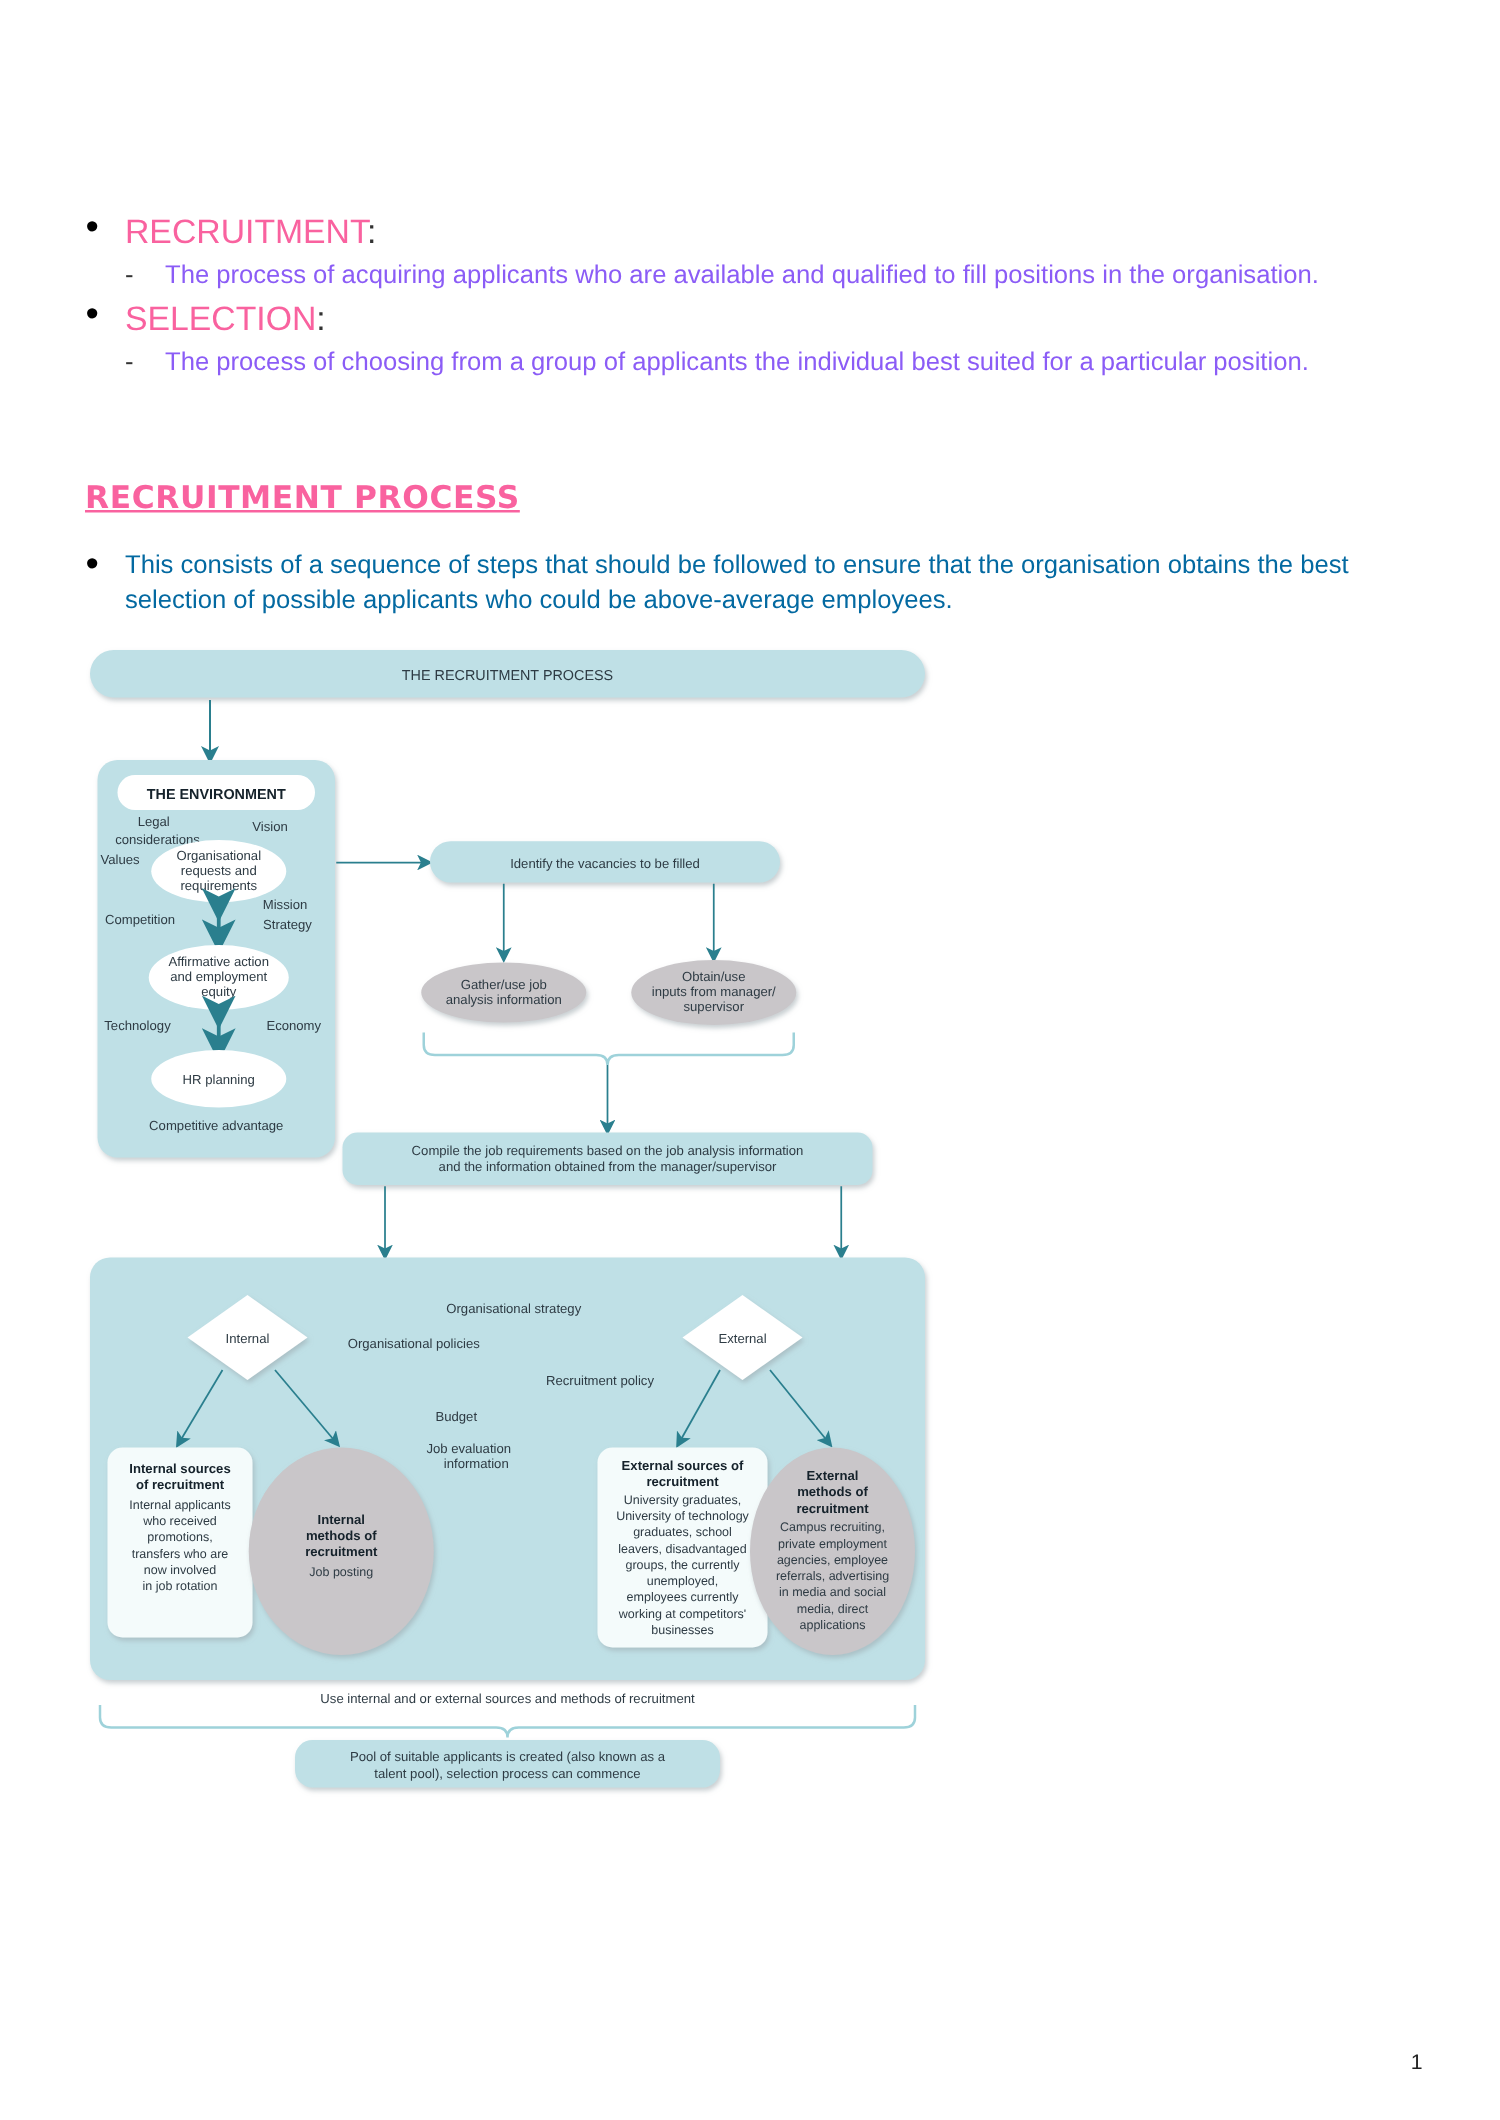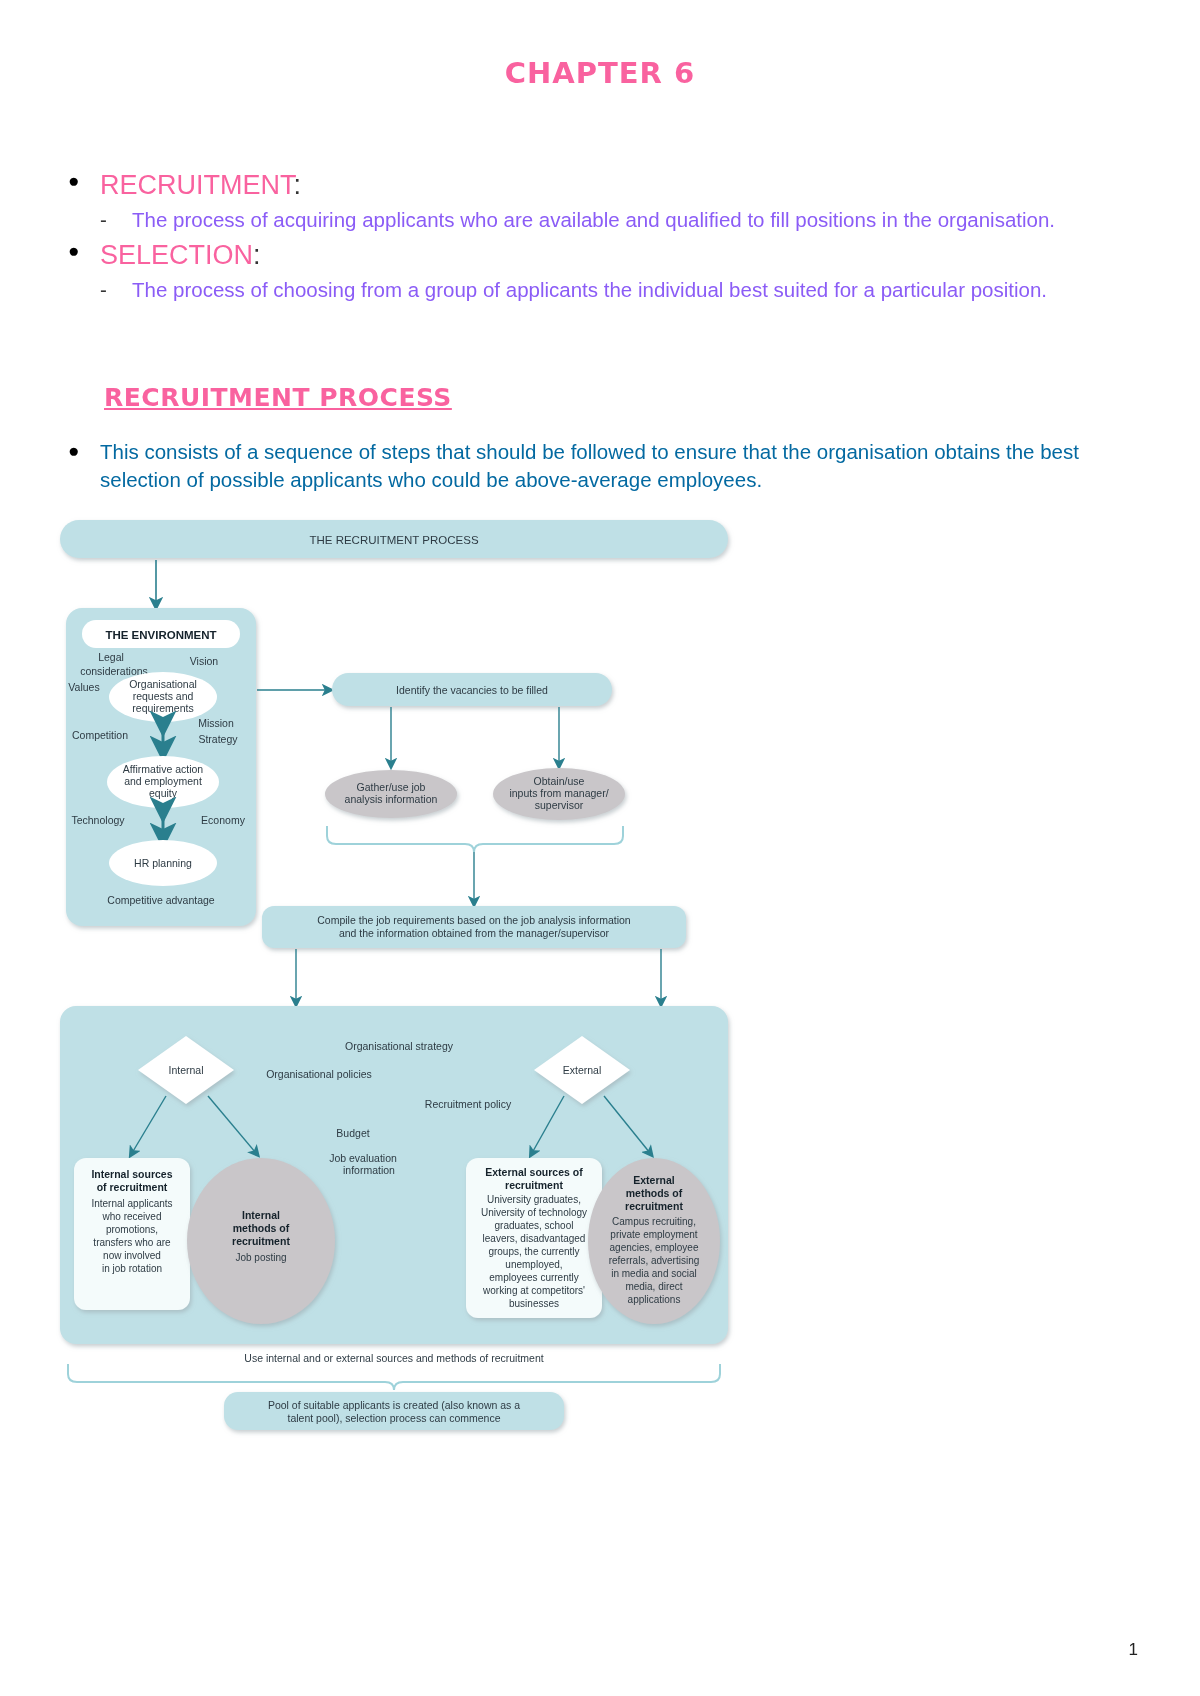--- a/index.html
+++ b/index.html
@@ -47,21 +47,21 @@
   }
 
   .section-heading {
     color: #f9629f;
     font-family: "DejaVu Sans", sans-serif;
     font-weight: bold;
     font-size: 25px;
     text-decoration: underline;
     letter-spacing: 0.5px;
     margin: 0;
-    padding: 0 0 0 104px;
+    padding: 0 0 0 68px;
     position: absolute;
     top: 383px;
     left: 0;
     text-align: center;
   }
 
   
   .bullets {
     position: absolute;
     left: 68px;
@@ -115,21 +115,21 @@
     align-items: flex-start;
     font-size: 20.5px;
     line-height: 1.36;
   }
   .para .bullet-dot { width: 32px; flex: 0 0 32px; }
   .para .para-text { flex: 1; color: #0369a1; }
 
   
   .figure {
     position: absolute;
-    left: 56px;
+    left: 68px;
     top: 508px;
     width: 688px;
     height: 930px;
   }
   .figure svg { display: block; }
 
   .page-number {
     position: absolute;
     right: 62px;
     bottom: 36px;
@@ -139,21 +139,20 @@
 
   
   .sv { font-family: "Liberation Sans", sans-serif; fill: #2e3b44; }
   .sv-b { font-family: "Liberation Sans", sans-serif; fill: #15222b; font-weight: bold; }
 </style>
 </head>
 <body>
 
 <div class="page">
 
-  <h1 class="doc-title t1">CHAPTER 6</h1>
 
   <div class="bullets">
 
     <div class="bullet-row">
       <span class="bullet-dot">●</span>
       <span class="bullet-label"><span>RECRUITMENT</span><span class="colon">:</span></span>
     </div>
     <div class="sub-row">
       <span class="sub-dash">-</span>
       <span class="sub-text">The process of acquiring applicants who are available and qualified to fill positions in the organisation.</span>

